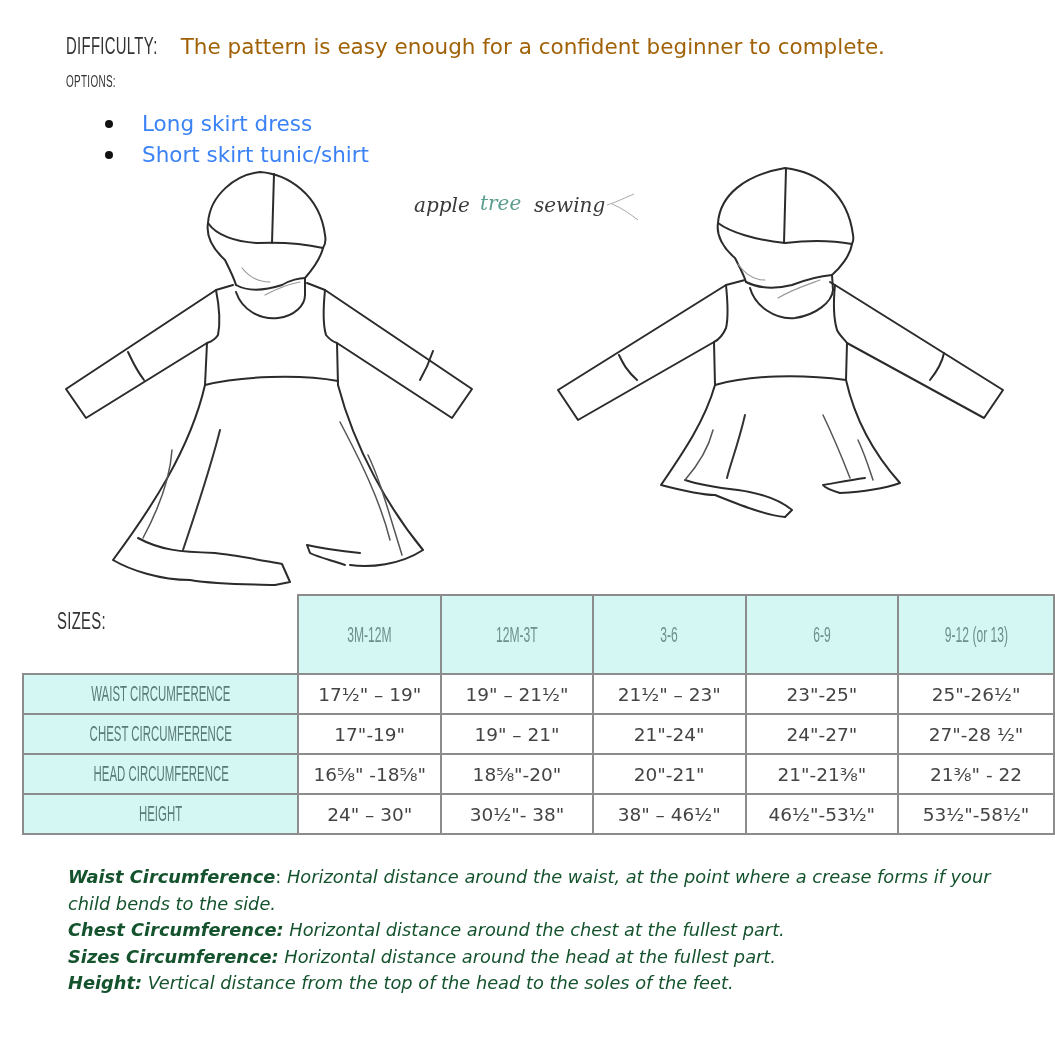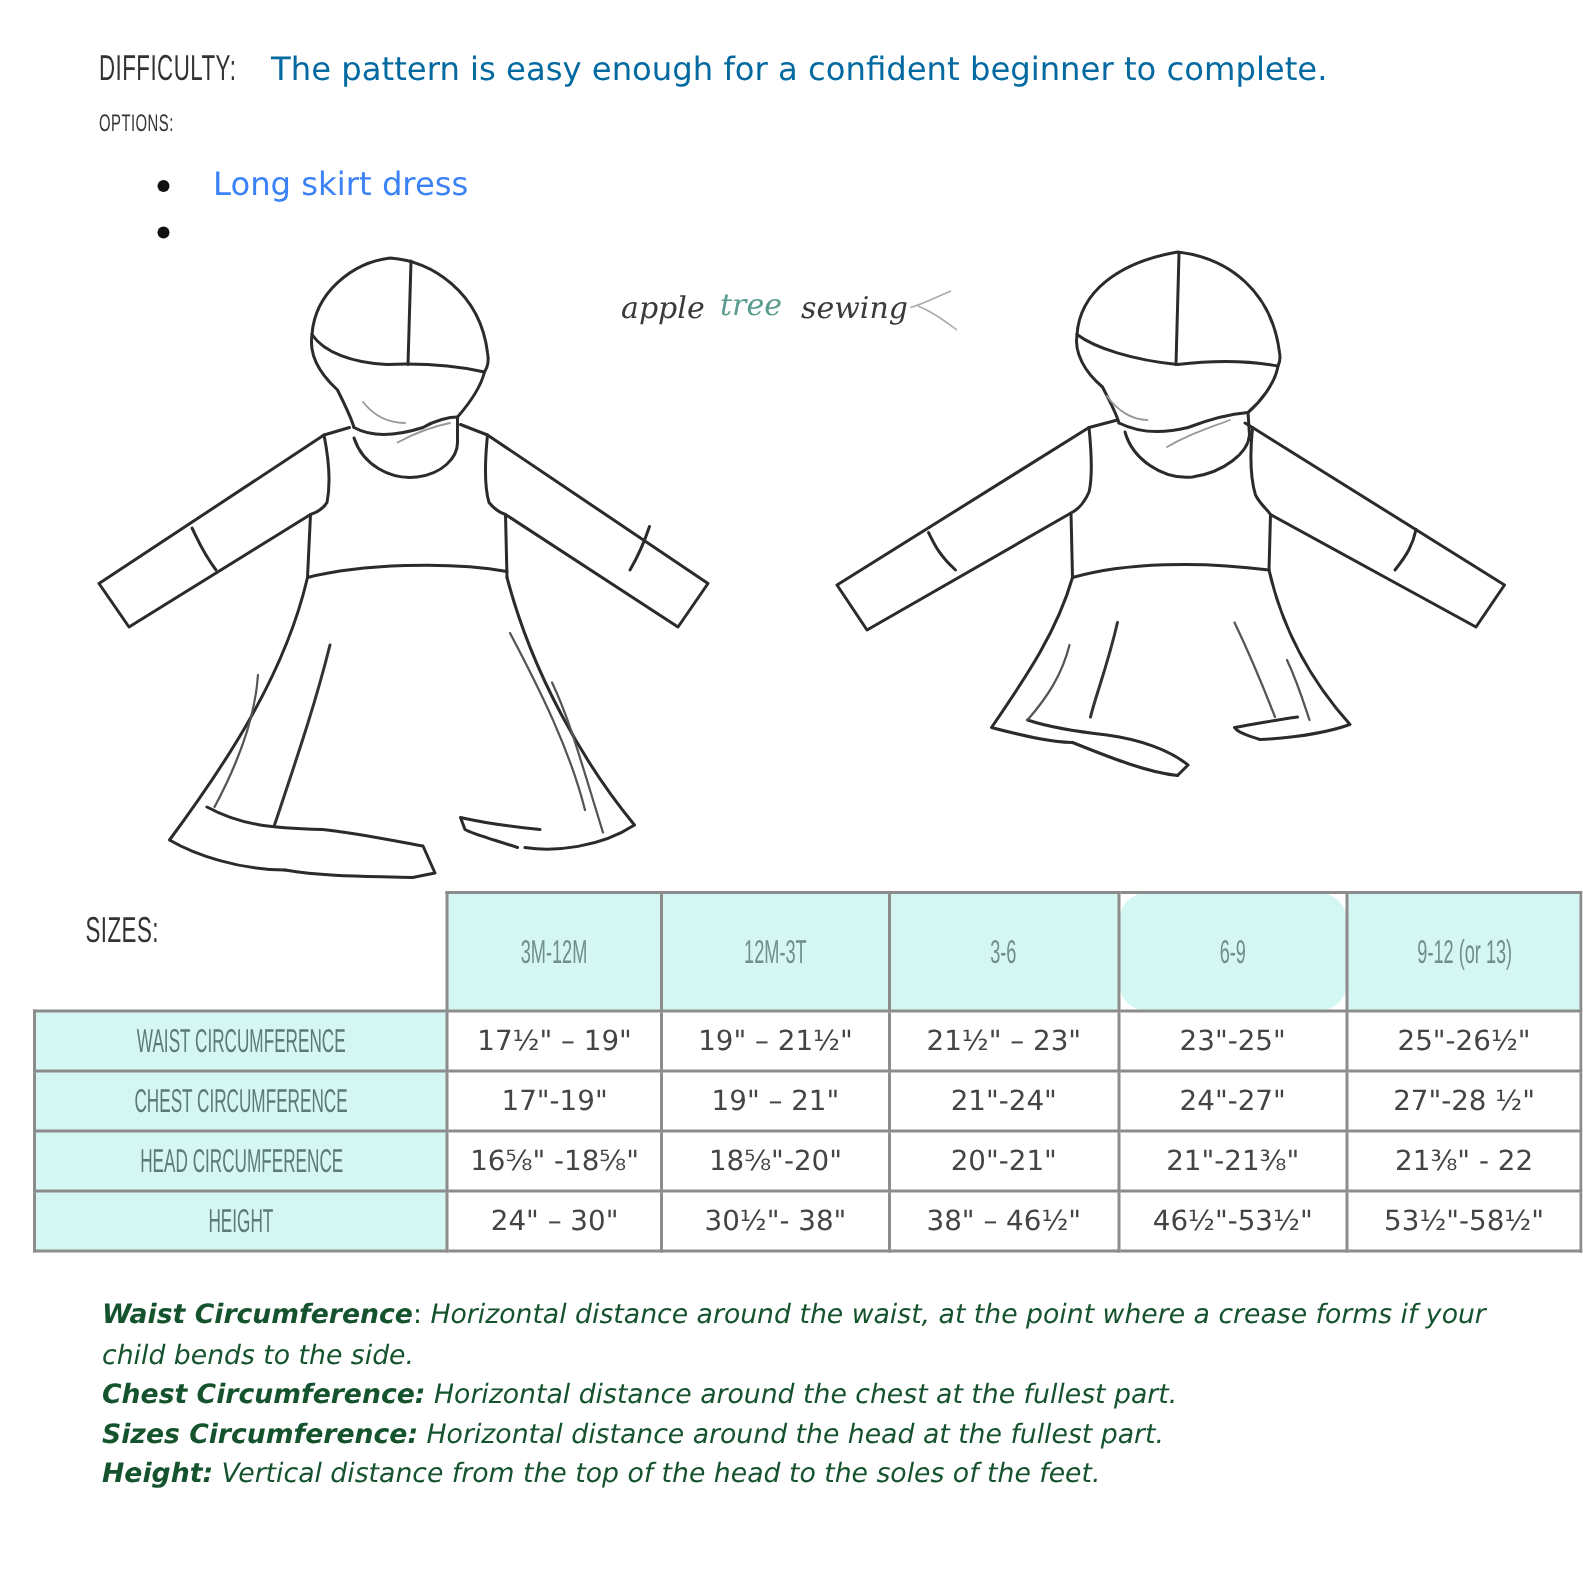--- a/index.html
+++ b/index.html
@@ -4,58 +4,58 @@
 <style>
   html, body { margin: 0; padding: 0; background: #ffffff; }
   body { width: 1055px; height: 1056px; position: relative; overflow: hidden;
          font-family: "DejaVu Sans", sans-serif; color: #1a1a1a; }
   .label-caps { font-family: "Liberation Sans Narrow", "Liberation Sans", sans-serif;
                 font-variant: small-caps; text-transform: uppercase; letter-spacing: 0.5px;
                 transform: scaleX(0.62); transform-origin: left center; display: inline-block;
                 font-weight: 300; color: #333; }
   .line1 { position: absolute; left: 66px; top: 32px; font-size: 22px; white-space: nowrap; }
   .line1 .label-caps { font-size: 24px; margin-right: -40px; }
-  .line1 .body-text { font-family: "DejaVu Sans", sans-serif; font-size: 21.5px; color: #0369a1; }
+  .line1 .body-text { font-family: "DejaVu Sans", sans-serif; font-size: 21.5px; color: #a16207; }
   .line2 { position: absolute; left: 66px; top: 72px; font-size: 16px; }
   .options { position: absolute; left: 100px; top: 108px; margin: 0; padding: 0; list-style: none; }
   .options li { font-size: 21.5px; height: 31px; line-height: 31px; position: relative; padding-left: 42px; color: #3b82f6; }
   .options li .bullet { position: absolute; left: 5px; top: 12px; width: 8px; height: 8px; background: #111; border-radius: 50%; }
 
   .drawing { position: absolute; }
   .logo { position: absolute; left: 412px; top: 180px; width: 230px; height: 50px; }
 
   table.sizes { position: absolute; left: 22px; top: 594px; border-collapse: collapse; }
   table.sizes td, table.sizes th { border: 2px solid #8c8c8c; text-align: center; padding: 0; }
   table.sizes th.corner { border: none; background: #fff; vertical-align: top; text-align: left; padding-left: 34px; padding-top: 12px; }
   table.sizes th.corner .label-caps { font-size: 24px; color: #333; }
   table.sizes th.colhead { background: #d4f7f4; height: 77px; font-weight: normal; }
   table.sizes th.colhead .hdr { font-family: "Liberation Sans", sans-serif; font-size: 22px; color: #6e8f8b; display: inline-block; transform: scaleX(0.55); font-weight: 300; white-space: nowrap; }
   table.sizes th.rowhead { background: #d4f7f4; font-weight: normal; height: 38px; width: 206px; }
   table.sizes th.rowhead .hdr { font-family: "Liberation Sans", sans-serif; font-size: 22px; color: #5b7b78; text-transform: uppercase; display: inline-block; transform: scaleX(0.52); transform-origin: center; white-space: nowrap; font-weight: 300; }
   table.sizes td { background: #fff; font-size: 18.5px; color: #444; height: 38px; font-family: "DejaVu Sans", sans-serif; white-space: nowrap; }
-  .c1 { width: 148px; } .c2 { width: 162px; } .c3 { width: 163px; } .c4 { width: 162px; border-radius: 19px; } .c5 { width: 164px; }
+  .c1 { width: 148px; } .c2 { width: 162px; } .c3 { width: 163px; } .c4 { width: 162px; } .c5 { width: 164px; }
 
   .defs { position: absolute; left: 68px; top: 864px; font-size: 17.8px; line-height: 26.5px; color: #14532d; width: 950px; }
   .defs p { margin: 0; }
   .defs b { font-weight: bold; font-style: italic; }
   .defs i { font-style: italic; }
 </style>
 </head>
 <body>
 
 <div class="line1">
   <span class="label-caps">Difficulty:</span>
   <span class="body-text">The pattern is easy enough for a confident beginner to complete.</span>
 </div>
 <div class="line2">
   <span class="label-caps">Options:</span>
 </div>
 <ul class="options">
   <li><span class="bullet"></span><span>Long skirt dress</span></li>
-  <li><span class="bullet"></span></li>
+  <li><span class="bullet"></span><span>Short skirt tunic/shirt</span></li>
 </ul>
 
 <svg class="drawing" style="left:20px;top:160px" width="500" height="430" viewBox="0 0 500 430" fill="none" stroke="#2b2b2b" stroke-width="2" stroke-linejoin="round" stroke-linecap="round">
 
   <path d="M188 63 C 190 35, 215 15, 240 12 C 268 14, 300 35, 305 75 C 306 80, 305 85, 303 88 C 285 84, 262 82, 238 83 C 215 82, 196 75, 188 63 Z"></path>
   <path d="M254 14 L 252 83"></path>
   <path d="M188 63 C 186 75, 192 88, 205 100 C 210 110, 214 118, 216 125"></path>
   <path d="M303 88 C 300 100, 292 110, 285 118 L 285 135"></path>
 
   <path d="M216 125 C 225 130, 240 132, 262 125 C 270 120, 280 118, 285 118"></path>

